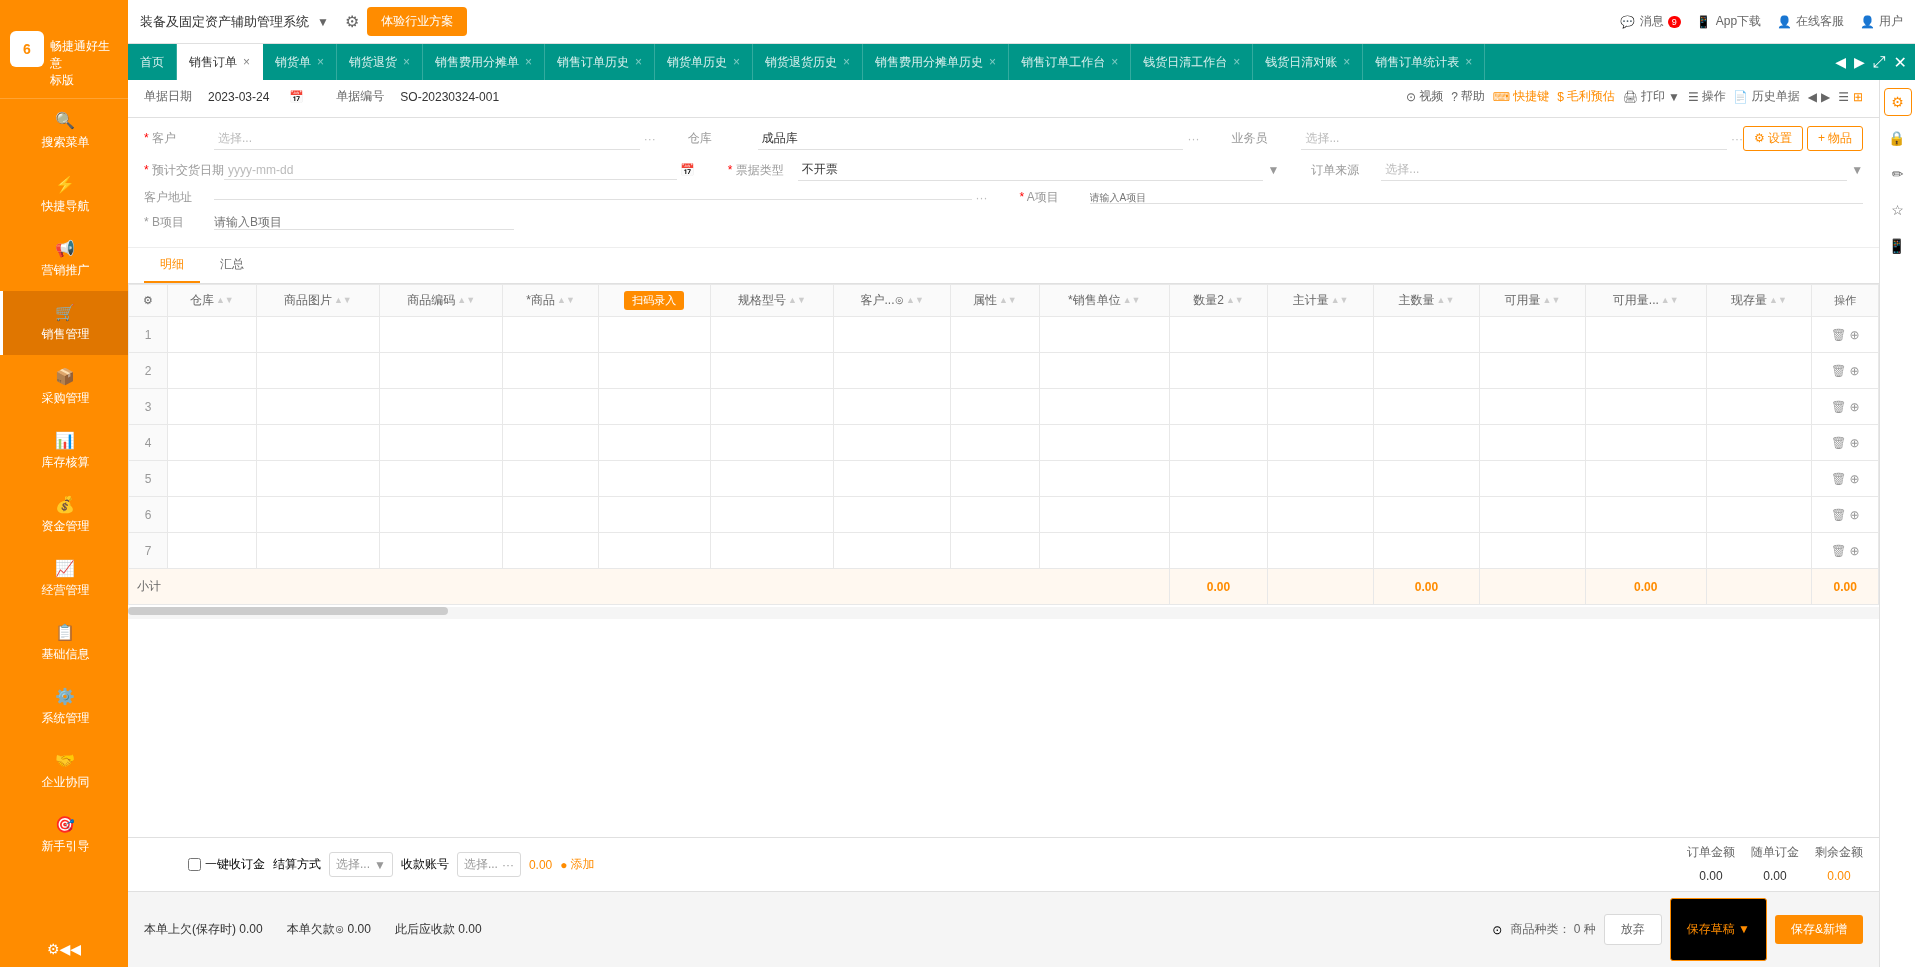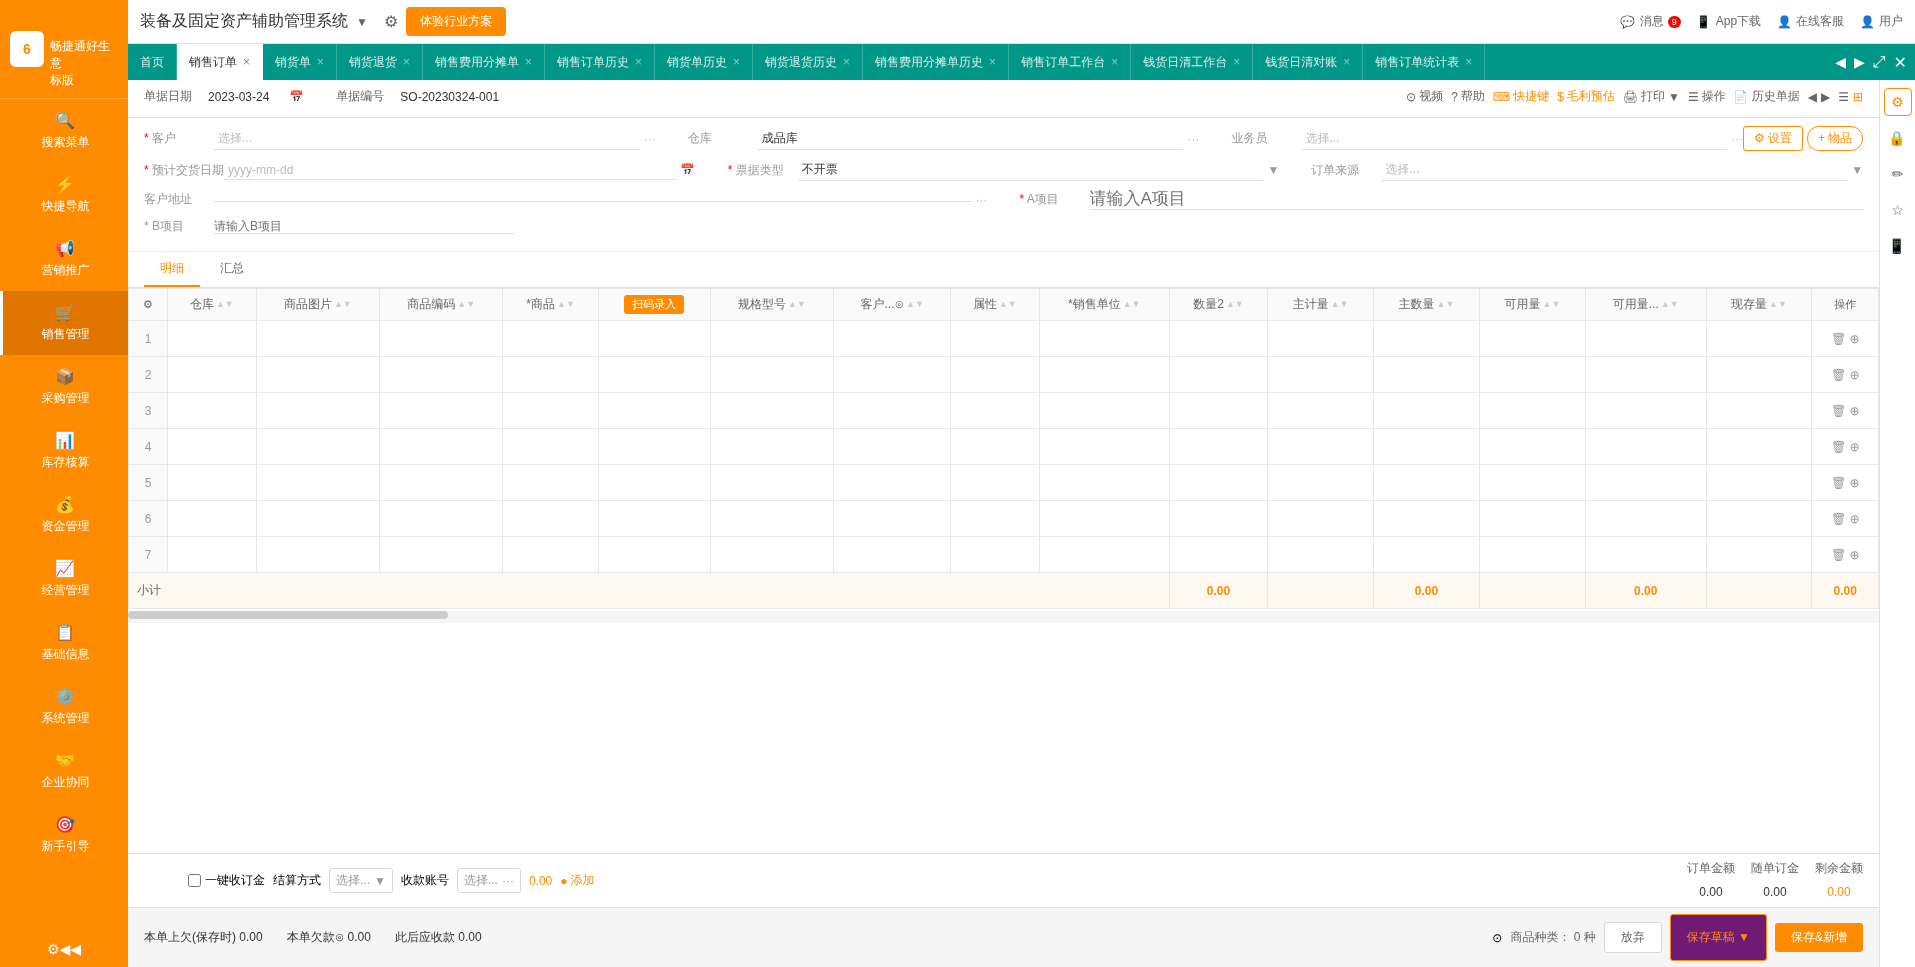--- a/index.html
+++ b/index.html
@@ -15,21 +15,21 @@
     .sidebar-item.active { background: #e07600; border-left: 3px solid white; }
     .sidebar-item-icon { font-size: 16px; margin-bottom: 4px; }
     .sidebar-bottom { padding: 10px; display: flex; justify-content: space-between; align-items: center; }
     .sidebar-bottom-icon { color: white; font-size: 14px; cursor: pointer; }
 
     
     .main { flex: 1; display: flex; flex-direction: column; overflow: hidden; }
 
     
     .topbar { height: 44px; background: white; display: flex; align-items: center; padding: 0 12px; border-bottom: 1px solid #e0e0e0; flex-shrink: 0; }
-    .topbar-title { font-size: 16px; color: #333; margin-right: 8px; }
+    .topbar-title { font-size: 13px; color: #333; margin-right: 8px; }
     .topbar-dropdown { display: flex; align-items: center; cursor: pointer; color: #666; margin-right: 16px; }
     .topbar-settings { color: #666; cursor: pointer; font-size: 16px; margin-right: 8px; }
     .topbar-btn { background: #ff8c00; color: white; border: none; border-radius: 4px; padding: 6px 14px; cursor: pointer; font-size: 12px; }
     .topbar-right { margin-left: auto; display: flex; align-items: center; gap: 16px; }
     .topbar-right-item { display: flex; align-items: center; gap: 4px; color: #666; cursor: pointer; font-size: 12px; }
     .badge { background: #f00; color: white; border-radius: 10px; font-size: 9px; padding: 1px 4px; }
 
     
     .tabbar { height: 36px; background: #009688; display: flex; align-items: center; overflow: hidden; flex-shrink: 0; }
     .tab { padding: 8px 12px; height: 100%; display: flex; align-items: center; color: rgba(255,255,255,0.85); cursor: pointer; font-size: 12px; white-space: nowrap; border-right: 1px solid rgba(255,255,255,0.2); }
@@ -91,21 +91,21 @@
     .total-value { color: #333; font-weight: 500; }
     .total-value.orange { color: #ff8c00; }
 
     
     .footer-bar { background: #f5f5f5; border-top: 1px solid #e0e0e0; padding: 6px 16px; display: flex; align-items: center; gap: 24px; flex-shrink: 0; }
     .footer-item { color: #666; }
     .footer-item span { color: #333; }
     .footer-right { margin-left: auto; display: flex; align-items: center; gap: 8px; }
     .footer-count { color: #666; }
     .btn-discard { border: 1px solid #d9d9d9; background: white; padding: 6px 16px; border-radius: 3px; cursor: pointer; color: #666; }
-    .btn-save-draft { border: 1px solid #ff8c00; background: #701a75; color: #ff8c00; padding: 14px 16px; border-radius: 3px; cursor: pointer; }
+    .btn-save-draft { border: 1px solid #ff8c00; background: #000000; color: #ff8c00; padding: 22px 16px; border-radius: 3px; cursor: pointer; }
     .btn-save-new { background: #ff8c00; color: white; border: none; padding: 6px 16px; border-radius: 3px; cursor: pointer; }
 
     
     .right-panel { width: 36px; background: white; border-left: 1px solid #e0e0e0; display: flex; flex-direction: column; align-items: center; padding: 8px 0; gap: 8px; flex-shrink: 0; }
     .right-panel-icon { width: 28px; height: 28px; display: flex; align-items: center; justify-content: center; cursor: pointer; color: #666; font-size: 14px; border-radius: 4px; }
     .right-panel-icon.orange { color: #ff8c00; border: 1px solid #ff8c00; }
 
     .scrollbar-row { height: 12px; background: #f5f5f5; position: relative; }
     .scrollbar-thumb { width: 320px; height: 8px; background: #ccc; border-radius: 4px; margin: 2px 0; }
 
@@ -314,21 +314,21 @@
           </div>
           <div style="flex:1;display:flex;align-items:center;margin-left:32px;">
             <span class="field-label">业务员</span>
             <span class="field-input placeholder">选择...</span>
             <span class="field-dots">···</span>
           </div>
           <div style="display:flex;gap:4px;margin-left:auto;align-items:flex-end;">
             <button style="border:1px solid #ff8c00;color:#ff8c00;background:white;padding:3px 10px;border-radius:3px;cursor:pointer;font-size:11px;">
               <span>⚙</span> <span>设置</span>
             </button>
-            <button style="border:1px solid #ff8c00;color:#ff8c00;background:white;padding:3px 10px;border-radius:12px;cursor:pointer;font-size:11px;">
+            <button style="border:1px solid #ff8c00;color:#ff8c00;background:white;padding:3px 10px;border-radius:3px;cursor:pointer;font-size:11px;">
               <span>+</span> <span>物品</span>
             </button>
           </div>
         </div>
 
         <div class="form-row">
           <div class="field-group">
             <span class="field-label required">预计交货日期</span>
             <span class="field-input placeholder" style="min-width:140px;">yyyy-mm-dd</span>
             <span class="calendar-icon">📅</span>
@@ -346,21 +346,21 @@
         </div>
 
         <div class="form-row">
           <div class="field-group">
             <span class="field-label">客户地址</span>
             <span class="field-input" style="min-width:200px;"></span>
             <span class="field-dots">···</span>
           </div>
           <div style="flex:1;display:flex;align-items:center;margin-left:32px;">
             <span class="field-label required">A项目</span>
-            <input type="text" style="flex: 1 1 0%; border-top: none; border-right: none; border-left: none; border-image: initial; border-bottom: 1px solid rgb(224, 224, 224); outline: none; font-size: 17px; color: #15803d;" placeholder="请输入A项目">
+            <input type="text" style="flex: 1 1 0%; border-top: none; border-right: none; border-left: none; border-image: initial; border-bottom: 1px solid rgb(224, 224, 224); outline: none; font-size: 10px; color: #15803d;" placeholder="请输入A项目">
           </div>
         </div>
 
         <div class="form-row">
           <div class="field-group">
             <span class="field-label">* B项目</span>
             <input type="text" style="min-width: 300px; border-top: none; border-right: none; border-left: none; border-image: initial; border-bottom: 1px solid rgb(224, 224, 224); outline: none; font-size: 12px; color: rgb(187, 187, 187);" placeholder="请输入B项目">
           </div>
         </div>
       </div>

